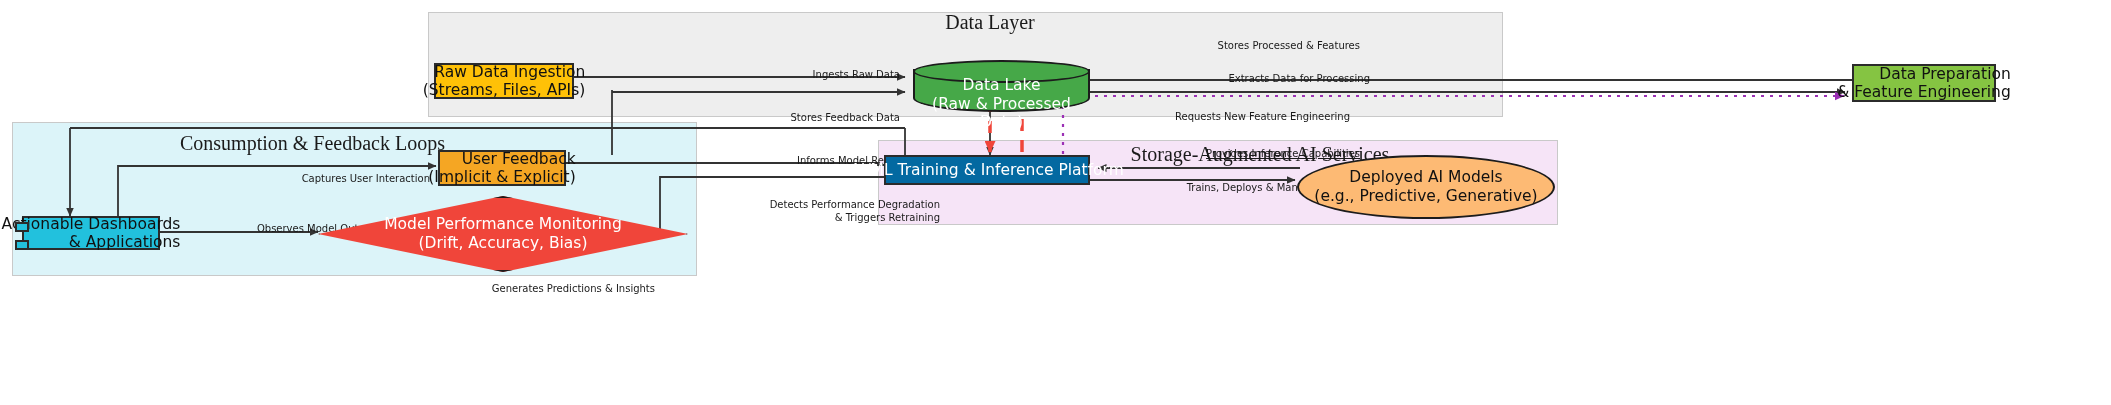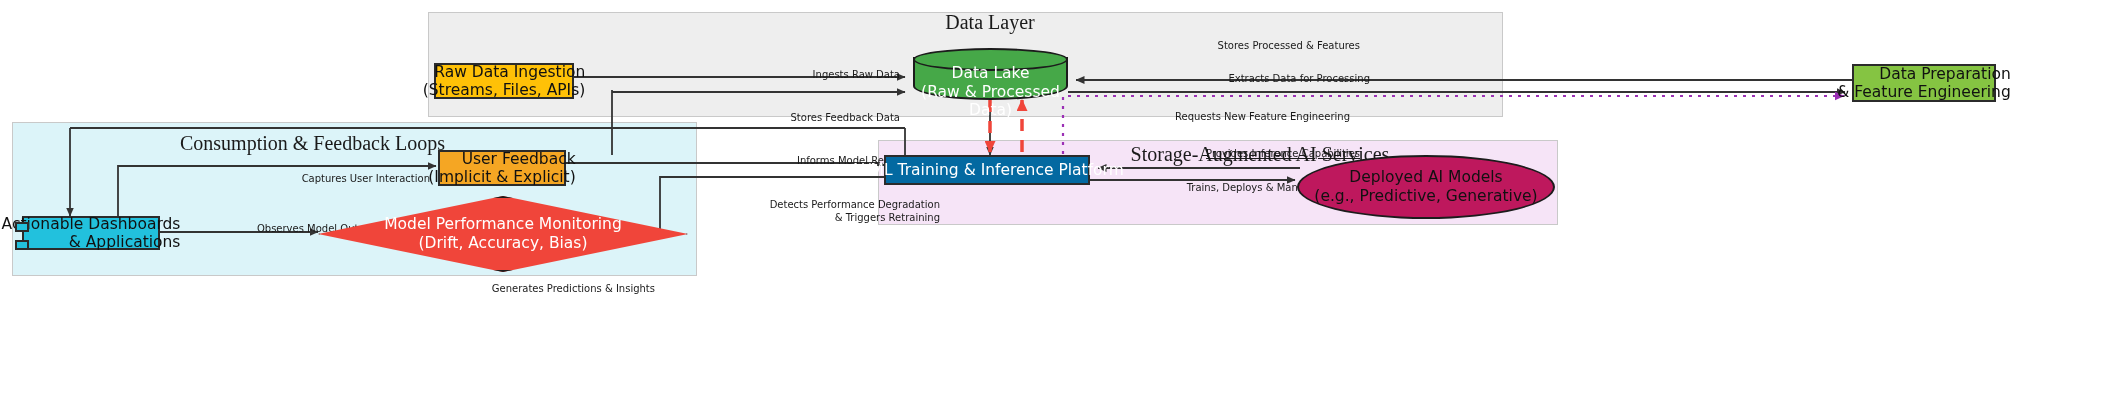--- a/index.html
+++ b/index.html
@@ -37,21 +37,21 @@
   
   .diamond{position:absolute;}
   .diamond .shape{position:absolute;inset:0;background:#f0453a;
      border:2px solid #1c1c1c;
      clip-path:polygon(50% 0,100% 50%,50% 100%,0 50%);}
   .diamond .lbl{position:absolute;left:0;right:0;top:50%;transform:translateY(-50%);
      text-align:center;color:#ffffff;font-size:15.5px;line-height:1.25;}
 
   
   .ellipse{position:absolute;border:2px solid #1c1c1c;border-radius:50%/50%;
-     background:#be185d;display:flex;align-items:center;justify-content:center;
+     background:#fdba74;display:flex;align-items:center;justify-content:center;
      text-align:center;font-size:15.5px;line-height:1.2;color:#111;}
 
   
   .tab{position:absolute;width:14px;height:10px;background:#22c1dd;
        border:2px solid #2b2b2b;box-sizing:border-box;}
 
   
   #edges{position:absolute;left:0;top:0;width:2111px;height:405px;}
   .elabel{position:absolute;font-size:10px;color:#1a1a1a;white-space:nowrap;
      text-align:right;line-height:1.25;}
@@ -144,21 +144,21 @@
   <div class="elabel" style="left:1040px;top:182px;width:320px;">Trains, Deploys &amp; Manages Models</div>
   <div class="elabel" style="left:355px;top:283px;width:300px;">Generates Predictions &amp; Insights</div>
 
   <div class="node rect n-ingest" style="left:434px;top:63px;width:140px;height:36px;">
     <div>
       <span>Raw Data Ingestion</span><br>
       <span>(Streams, Files, APIs)</span>
     </div>
   </div>
 
-  <div class="cyl" style="left:913px;top:48px;width:155px;height:52px;">
+  <div class="cyl" style="left:913px;top:60px;width:141px;height:52px;padding-left:36px;">
     <div class="body"></div>
     <div class="top"></div>
     <div class="lbl">
       <span>Data Lake</span><br>
       <span>(Raw &amp; Processed Data)</span>
     </div>
   </div>
 
   <div class="node rect n-prep" style="left:1852px;top:64px;width:144px;height:38px;">
     <div>

